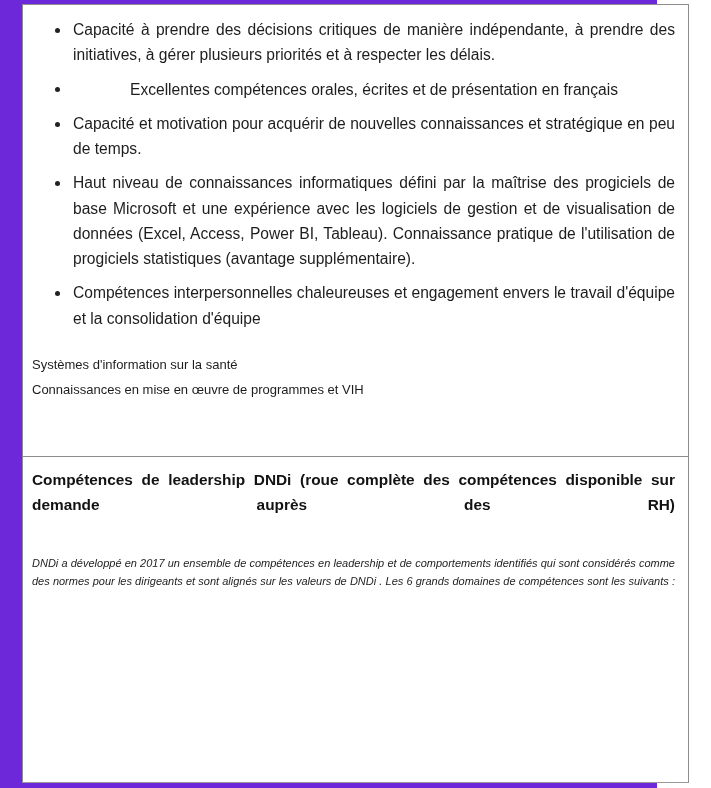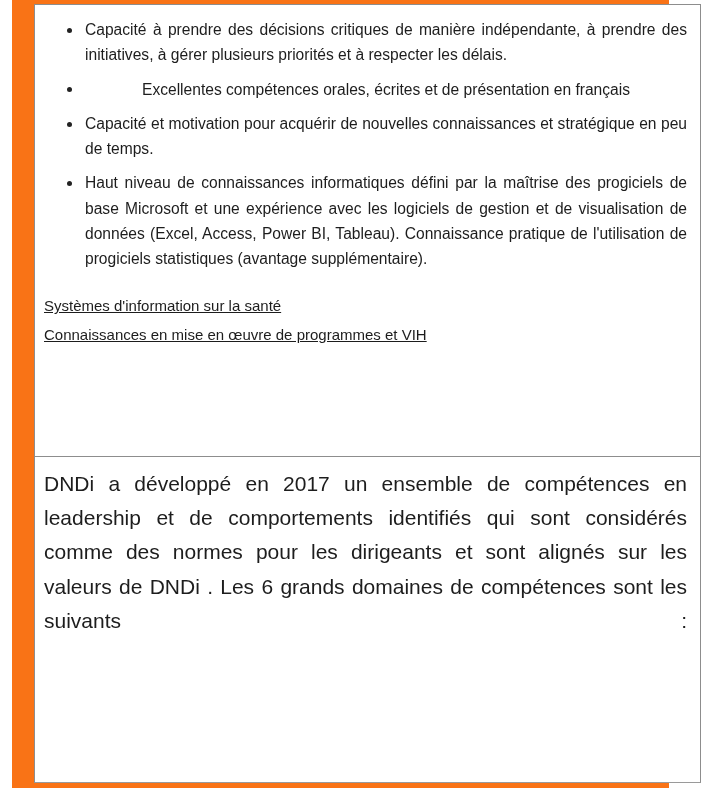--- a/index.html
+++ b/index.html
@@ -13,22 +13,21 @@
     overflow: hidden;
     font-family: "Liberation Sans", sans-serif;
     color: #1a1a1a;
     -webkit-font-smoothing: antialiased;
   }
 
   #page {
     position: relative;
     width: 657px;
     height: 788px;
-    background: #f97316;
-    margin-left: 12px;
+    background: #6d28d9;
   }
 
   
   #doc-table {
     position: absolute;
     left: 22px;
     top: 4px;
     width: 667px;
     height: 779px;
     border: 1px solid #8d8d8d;
@@ -98,25 +97,24 @@
     padding-right: 13px;
   }
   .tech-heading {
     font-size: 15.4px;
     font-weight: bold;
     line-height: 1.6;
     margin: 0 0 5px 0;
     color: #141414;
   }
   .tech-line {
-    font-size: 15px;
+    font-size: 13px;
     line-height: 1.62;
     margin: 0 0 4px 0;
     color: #1d1d1d;
-    text-decoration: underline;
   }
 
   
   .lead-inner {
     padding: 10px 13px 0 9px;
   }
   .lead-heading {
     font-size: 15.4px;
     font-weight: bold;
     line-height: 1.63;
@@ -124,26 +122,27 @@
     text-justify: inter-word;
     margin: 0 0 13px 0;
     color: #121212;
   }
   .lead-heading::after {
     content: "";
     display: inline-block;
     width: 100%;
   }
   .lead-para {
-    font-size: 21px;
+    font-size: 11px;
     line-height: 1.63;
     text-align: justify;
     text-justify: inter-word;
     margin: 0 0 13px 0;
     color: #1d1d1d;
+    font-style: italic;
   }
   .lead-para::after {
     content: "";
     display: inline-block;
     width: 100%;
   }
   ul.domain-list {
     list-style: none;
     margin: 0;
     padding: 0;
@@ -186,35 +185,40 @@
         <li>
           <span class="bullet"></span>
           <span class="li-text">Capacité et motivation pour acquérir de nouvelles connaissances et stratégique en peu de temps.</span>
         </li>
 
         <li>
           <span class="bullet"></span>
           <span class="li-text">Haut niveau de connaissances informatiques défini par la maîtrise des progiciels de base Microsoft et une expérience avec les logiciels de gestion et de visualisation de données (Excel, Access, Power BI, Tableau). Connaissance pratique de l'utilisation de progiciels statistiques (avantage supplémentaire).</span>
         </li>
 
+        <li>
+          <span class="bullet"></span>
+          <span class="li-text">Compétences interpersonnelles chaleureuses et engagement envers le travail d'équipe et la consolidation d'équipe</span>
+        </li>
 
 
       </ul>
 
       <div class="tech-block" style="margin-top:23px;">
         <div class="tech-line">Systèmes d'information sur la santé</div>
         <div class="tech-line">Connaissances en mise en œuvre de programmes et VIH</div>
       </div>
 
     </div>
 
     <div class="cell" id="cell-leadership">
 
       <div class="lead-inner">
 
+        <div class="lead-heading justify-block">Compétences de leadership DNDi (roue complète des compétences disponible sur demande auprès des RH)</div>
 
         <div class="lead-para justify-block">DNDi a développé en 2017 un ensemble de compétences en leadership et de comportements identifiés qui sont considérés comme des normes pour les dirigeants et sont alignés sur les valeurs de DNDi . Les 6 grands domaines de compétences sont les suivants :</div>
 
 
       </div>
 
     </div>
 
   </div>
 

